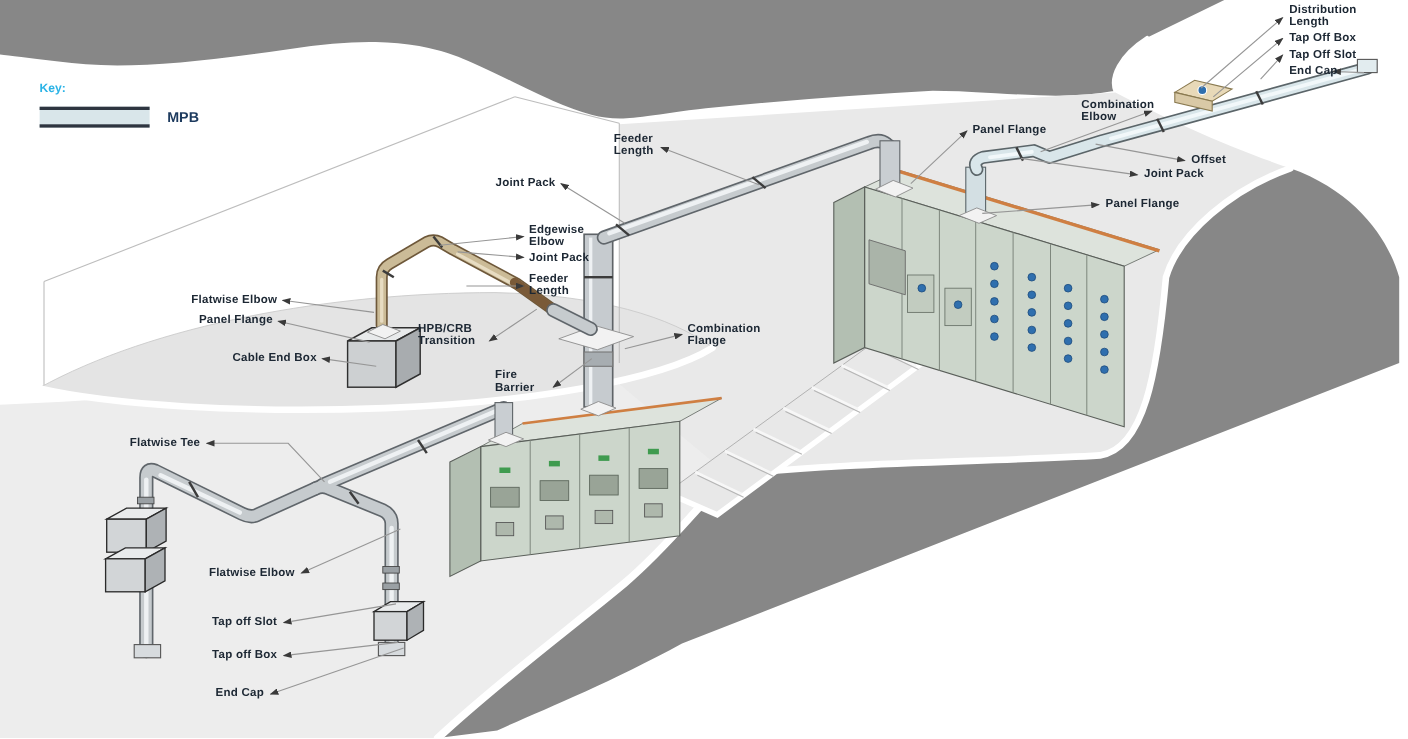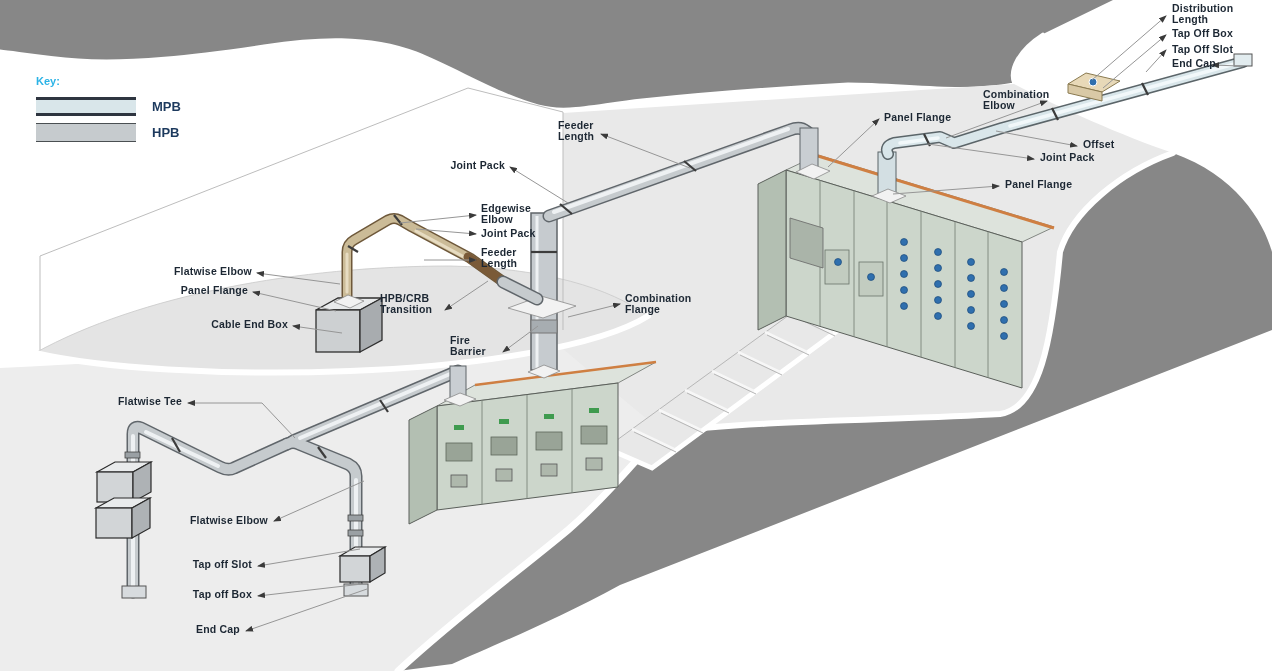--- a/index.html
+++ b/index.html
@@ -366,18 +366,14 @@
         </g>
       </g>
   </svg>
 
   <div id="key">
     <div class="key-title">Key:</div>
     <div class="key-row">
       <div class="key-swatch mpb"></div>
       <div class="key-label">MPB</div>
     </div>
-    <div class="key-row">
-      <div class="key-swatch hpb"></div>
-      <div class="key-label">HPB</div>
-    </div>
   </div>
 </div>
 
 </body></html>

